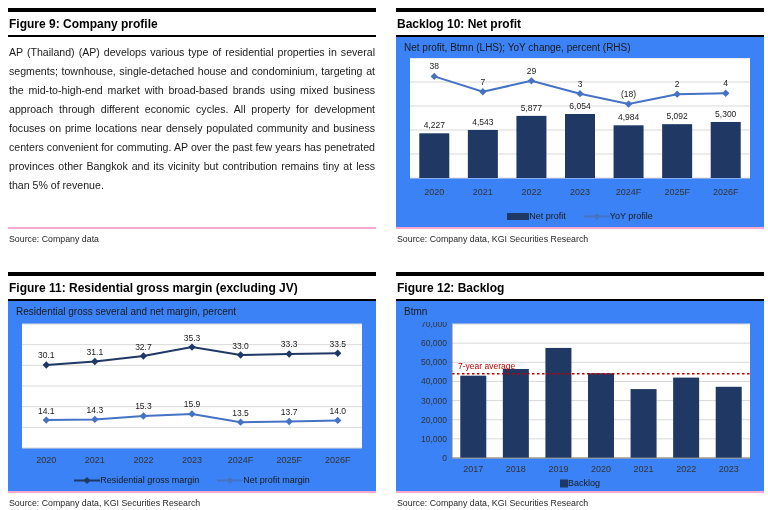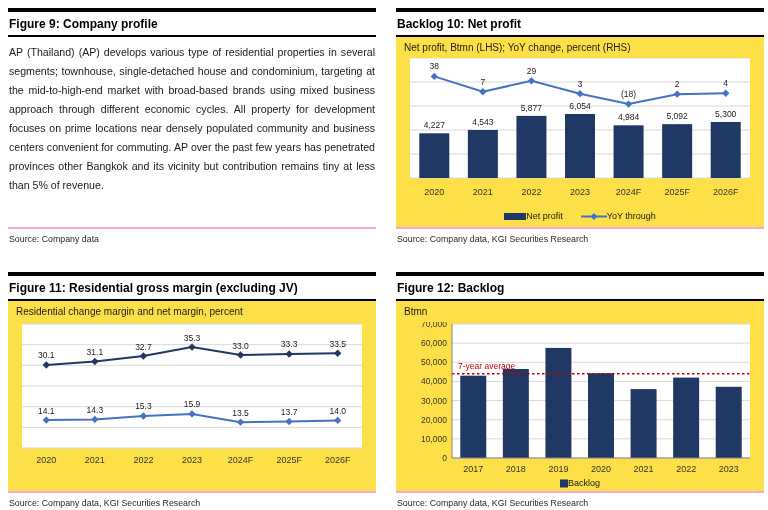--- a/index.html
+++ b/index.html
@@ -27,21 +27,21 @@
     white-space:nowrap;
   }
   .fig-content { height:190px; }
   .text-content {
     font-size:10.6px; line-height:19px;
     text-align:justify;
     padding:6px 1px 0 1px;
     color:#1a1a1a;
   }
   .chart {
-    background:#fde047;
+    background:#3b82f6;
     padding:3px 8px 2px 8px;
     display:flex; flex-direction:column;
   }
   .chart-subtitle { font-size:10px; color:#1a1a1a; padding:2px 0 5px 0; }
   .chart svg { display:block; margin:0 auto; flex:none; }
   .legend {
     margin-top:auto;
     display:flex; justify-content:center; align-items:center;
     gap:18px; font-size:9px; color:#1a1a1a;
     padding:2px 0 4px 0;
@@ -120,32 +120,32 @@
             <svg width="22" height="9">
               <rect x="0" y="1" width="22" height="7" fill="#1F3864"></rect>
             </svg>
             <span>Net profit</span>
           </span>
           <span class="leg-item">
             <svg width="26" height="9">
               <line x1="0" y1="4.5" x2="26" y2="4.5" stroke="#4472C4" stroke-width="2"></line>
               <rect x="10.5" y="2" width="5" height="5" fill="#4472C4" transform="rotate(45 13 4.5)"></rect>
             </svg>
-            <span>YoY through</span>
+            <span>YoY profile</span>
           </span>
         </div>
     </div>
     <div class="fig-source">Source: Company data, KGI Securities Research</div>
   </section>
 
   <section class="fig">
     <div class="toprule"></div>
     <div class="fig-title">Figure 11: Residential gross margin (excluding JV)</div>
     <div class="fig-content chart">
-      <div class="chart-subtitle">Residential change margin and net margin, percent</div>
+      <div class="chart-subtitle">Residential gross several and net margin, percent</div>
       <svg width="352" height="150">
           <rect x="6" y="2" width="340" height="124" fill="#fff"></rect>
           <line x1="6" y1="2" x2="346" y2="2" stroke="#D9D9D9" stroke-width="1"></line>
           <line x1="6" y1="22.666666666666668" x2="346" y2="22.666666666666668" stroke="#D9D9D9" stroke-width="1"></line>
           <line x1="6" y1="43.333333333333336" x2="346" y2="43.333333333333336" stroke="#D9D9D9" stroke-width="1"></line>
           <line x1="6" y1="64" x2="346" y2="64" stroke="#D9D9D9" stroke-width="1"></line>
           <line x1="6" y1="84.66666666666667" x2="346" y2="84.66666666666667" stroke="#D9D9D9" stroke-width="1"></line>
           <line x1="6" y1="105.33333333333333" x2="346" y2="105.33333333333333" stroke="#D9D9D9" stroke-width="1"></line>
           <line x1="6" y1="126" x2="346" y2="126" stroke="#D9D9D9" stroke-width="1"></line>
           <polyline points="30.285714285714285,42.98888888888888 78.85714285714286,39.544444444444444 127.42857142857142,34.033333333333324 176,25.07777777777779 224.57142857142856,33 273.1428571428571,31.966666666666676 321.7142857142857,31.27777777777778" fill="none" stroke="#1F3864" stroke-width="2"></polyline>
@@ -179,20 +179,36 @@
           <rect x="319.1142857142857" y="95.84444444444445" width="5.2" height="5.2" fill="#4472C4" transform="rotate(45 321.7142857142857 98.44444444444444)"></rect>
           <text x="321.7142857142857" y="91.94444444444444" font-size="8.5" text-anchor="middle" fill="#1a1a1a" font-family="Liberation Sans, sans-serif">14.0</text>
           <text x="30.285714285714285" y="141" font-size="9" text-anchor="middle" fill="#333" font-family="Liberation Sans, sans-serif">2020</text>
           <text x="78.85714285714286" y="141" font-size="9" text-anchor="middle" fill="#333" font-family="Liberation Sans, sans-serif">2021</text>
           <text x="127.42857142857142" y="141" font-size="9" text-anchor="middle" fill="#333" font-family="Liberation Sans, sans-serif">2022</text>
           <text x="176" y="141" font-size="9" text-anchor="middle" fill="#333" font-family="Liberation Sans, sans-serif">2023</text>
           <text x="224.57142857142856" y="141" font-size="9" text-anchor="middle" fill="#333" font-family="Liberation Sans, sans-serif">2024F</text>
           <text x="273.1428571428571" y="141" font-size="9" text-anchor="middle" fill="#333" font-family="Liberation Sans, sans-serif">2025F</text>
           <text x="321.7142857142857" y="141" font-size="9" text-anchor="middle" fill="#333" font-family="Liberation Sans, sans-serif">2026F</text>
         </svg>
+      <div class="legend">
+          <span class="leg-item">
+            <svg width="26" height="9">
+              <line x1="0" y1="4.5" x2="26" y2="4.5" stroke="#1F3864" stroke-width="2"></line>
+              <rect x="10.5" y="2" width="5" height="5" fill="#1F3864" transform="rotate(45 13 4.5)"></rect>
+            </svg>
+            <span>Residential gross margin</span>
+          </span>
+          <span class="leg-item">
+            <svg width="26" height="9">
+              <line x1="0" y1="4.5" x2="26" y2="4.5" stroke="#4472C4" stroke-width="2"></line>
+              <rect x="10.5" y="2" width="5" height="5" fill="#4472C4" transform="rotate(45 13 4.5)"></rect>
+            </svg>
+            <span>Net profit margin</span>
+          </span>
+        </div>
     </div>
     <div class="fig-source">Source: Company data, KGI Securities Research</div>
   </section>
 
   <section class="fig">
     <div class="toprule"></div>
     <div class="fig-title">Figure 12: Backlog</div>
     <div class="fig-content chart">
       <div class="chart-subtitle">Btmn</div>
       <svg width="352" height="154">

